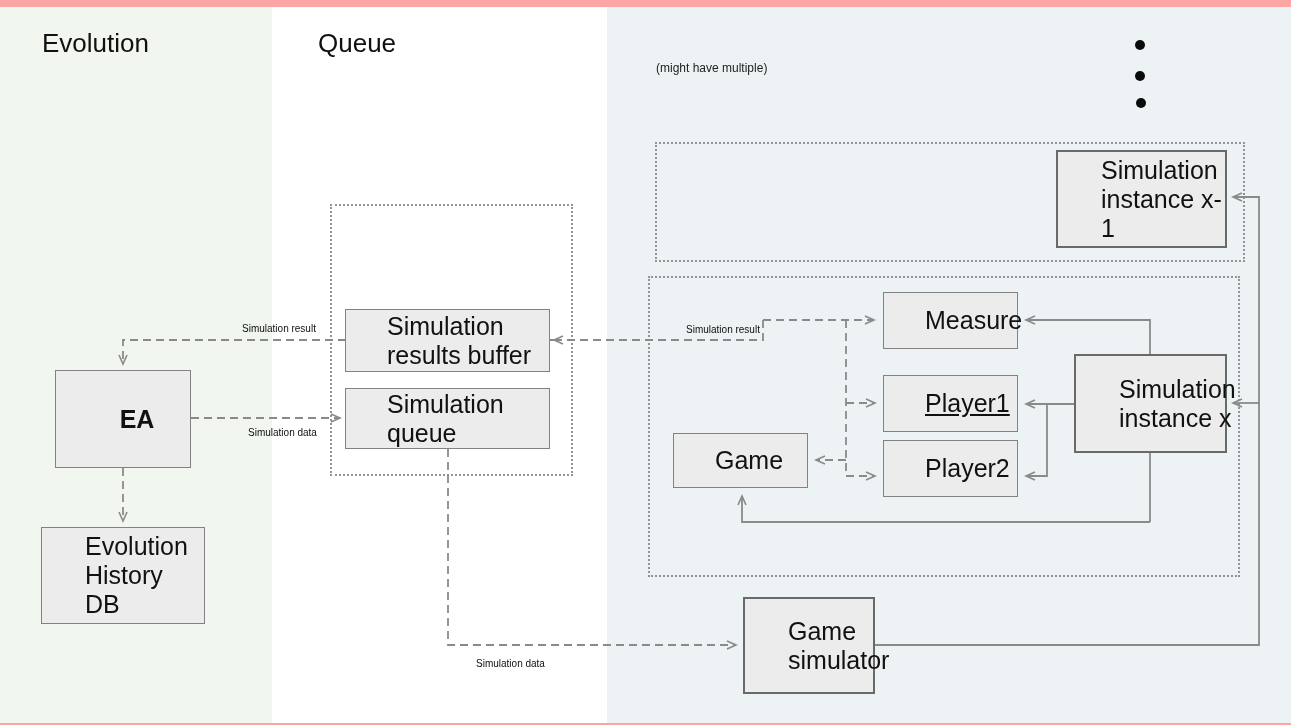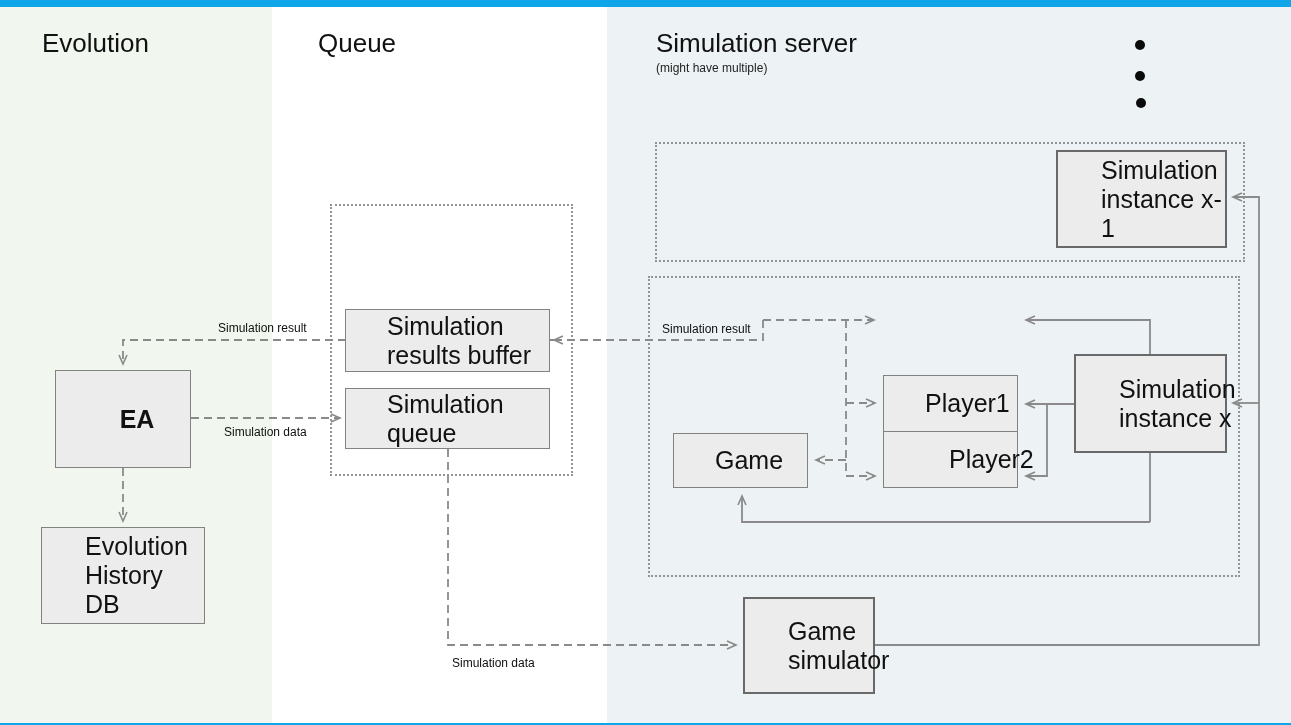--- a/index.html
+++ b/index.html
@@ -1,18 +1,18 @@
 <!DOCTYPE html>
 <html><head>
 <meta charset="utf-8">
 <style>
   html,body{margin:0;padding:0;background:#ffffff;}
   .stage{
     position:relative;width:1291px;height:725px;overflow:hidden;
-    font-family:"Liberation Sans", sans-serif;color:#1a1a1a;background:#0ea5e9;
+    font-family:"Liberation Sans", sans-serif;color:#1a1a1a;background:#fca5a5;
   }
   
   .panel{position:absolute;top:7px;height:716px;}
   .panel-evolution{left:0;width:272px;background:#f1f7ee;}
   .panel-queue{left:272px;width:335px;background:#ffffff;}
   .panel-simulation{left:607px;width:684px;background:#edf2f5;}
   
   .col-title{position:absolute;font-size:26px;line-height:28px;color:#111;white-space:nowrap;}
   #title-evolution{left:42px;top:29px;}
   #title-queue{left:318px;top:29px;}
@@ -47,44 +47,43 @@
   #node-ea{left:55px;top:370px;width:136px;height:98px;}
   #node-ehdb{left:41px;top:527px;width:164px;height:97px;}
   #node-ehdb .lbl{padding-left:15px;}
   #node-buffer{left:345px;top:309px;width:205px;height:63px;}
   #node-squeue{left:345px;top:388px;width:205px;height:61px;}
   #node-x1{left:1056px;top:150px;width:171px;height:98px;}
   #node-x1 .lbl{padding-left:15px;}
   #node-x{left:1074px;top:354px;width:153px;height:99px;}
   #node-x .lbl{padding-left:15px;}
   #node-measure{left:883px;top:292px;width:135px;height:57px;}
-  #node-player1{left:883px;top:375px;width:135px;height:57px;}
-  #node-player2{left:883px;top:431px;width:135px;height:57px;padding-left:24px;}
+  #node-player1{left:883px;top:375px;width:135px;height:57px;text-decoration:underline;}
+  #node-player2{left:883px;top:440px;width:135px;height:57px;}
   #node-game{left:673px;top:433px;width:135px;height:55px;}
   #node-gamesim{left:743px;top:597px;width:132px;height:97px;}
   #node-gamesim .lbl{padding-left:15px;}
   
-  .edge-label{position:absolute;font-size:12px;line-height:13px;color:#0f0f0f;white-space:nowrap;}
+  .edge-label{position:absolute;font-size:10px;line-height:13px;color:#0f0f0f;white-space:nowrap;margin-left:24px;}
   #lbl-sim-result-left{left:218px;top:322px;}
   #lbl-sim-data-left{left:224px;top:426px;}
   #lbl-sim-result-right{left:662px;top:323px;}
   #lbl-sim-data-bottom{left:452px;top:657px;}
 </style>
 </head>
 <body>
 
 <div class="stage">
 
   <div class="panel panel-evolution"></div>
   <div class="panel panel-queue"></div>
   <div class="panel panel-simulation"></div>
 
   <div class="col-title" id="title-evolution">Evolution</div>
   <div class="col-title" id="title-queue">Queue</div>
-  <div class="col-title" id="title-simserver">Simulation server</div>
   <div class="col-subtitle" id="subtitle-simserver">(might have multiple)</div>
 
   <div>
     <div class="dot" style="left:1135px;top:40px;"></div>
     <div class="dot" style="left:1135px;top:71px;"></div>
     <div class="dot" style="left:1136px;top:98px;"></div>
   </div>
 
   <div class="group" id="group-queue-server"></div>
   <div class="group" id="group-instance-x1"></div>
@@ -132,20 +131,23 @@
 queue</span>
   </div>
   <div class="node heavy" id="node-x1">
     <span class="lbl">Simulation
 instance x-1</span>
   </div>
   <div class="node heavy" id="node-x">
     <span class="lbl">Simulation
 instance x</span>
   </div>
+  <div class="node" id="node-measure">
+    <span class="lbl">Measure</span>
+  </div>
   <div class="node" id="node-player1">
     <span class="lbl">Player1</span>
   </div>
   <div class="node" id="node-player2">
     <span class="lbl">Player2</span>
   </div>
   <div class="node" id="node-game">
     <span class="lbl">Game</span>
   </div>
   <div class="node heavy" id="node-gamesim">

